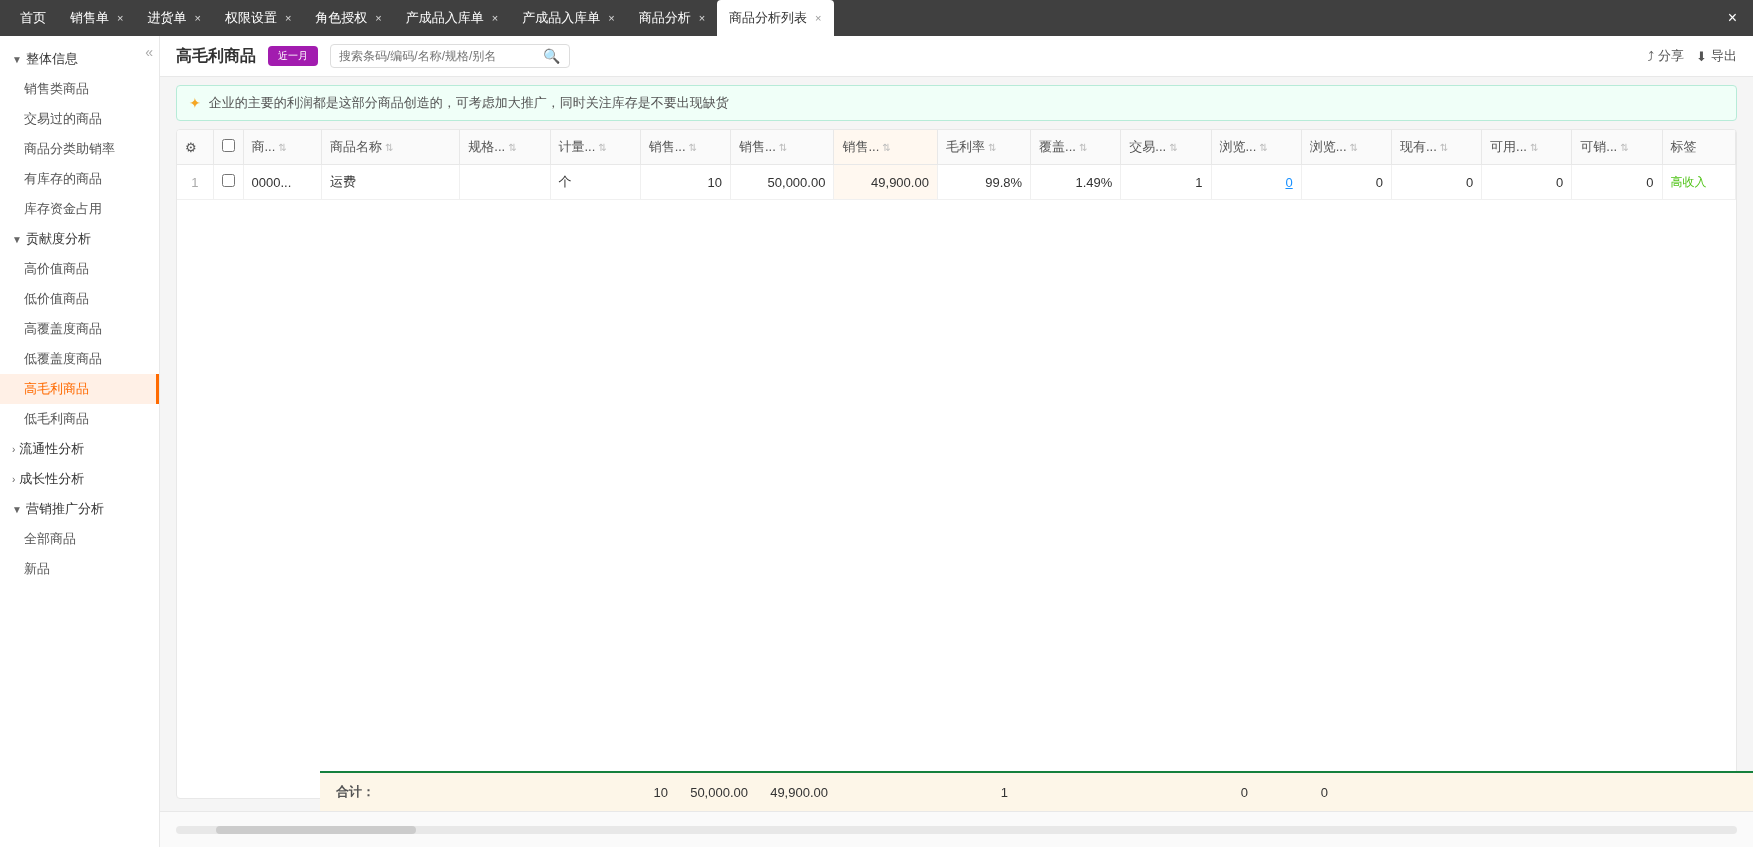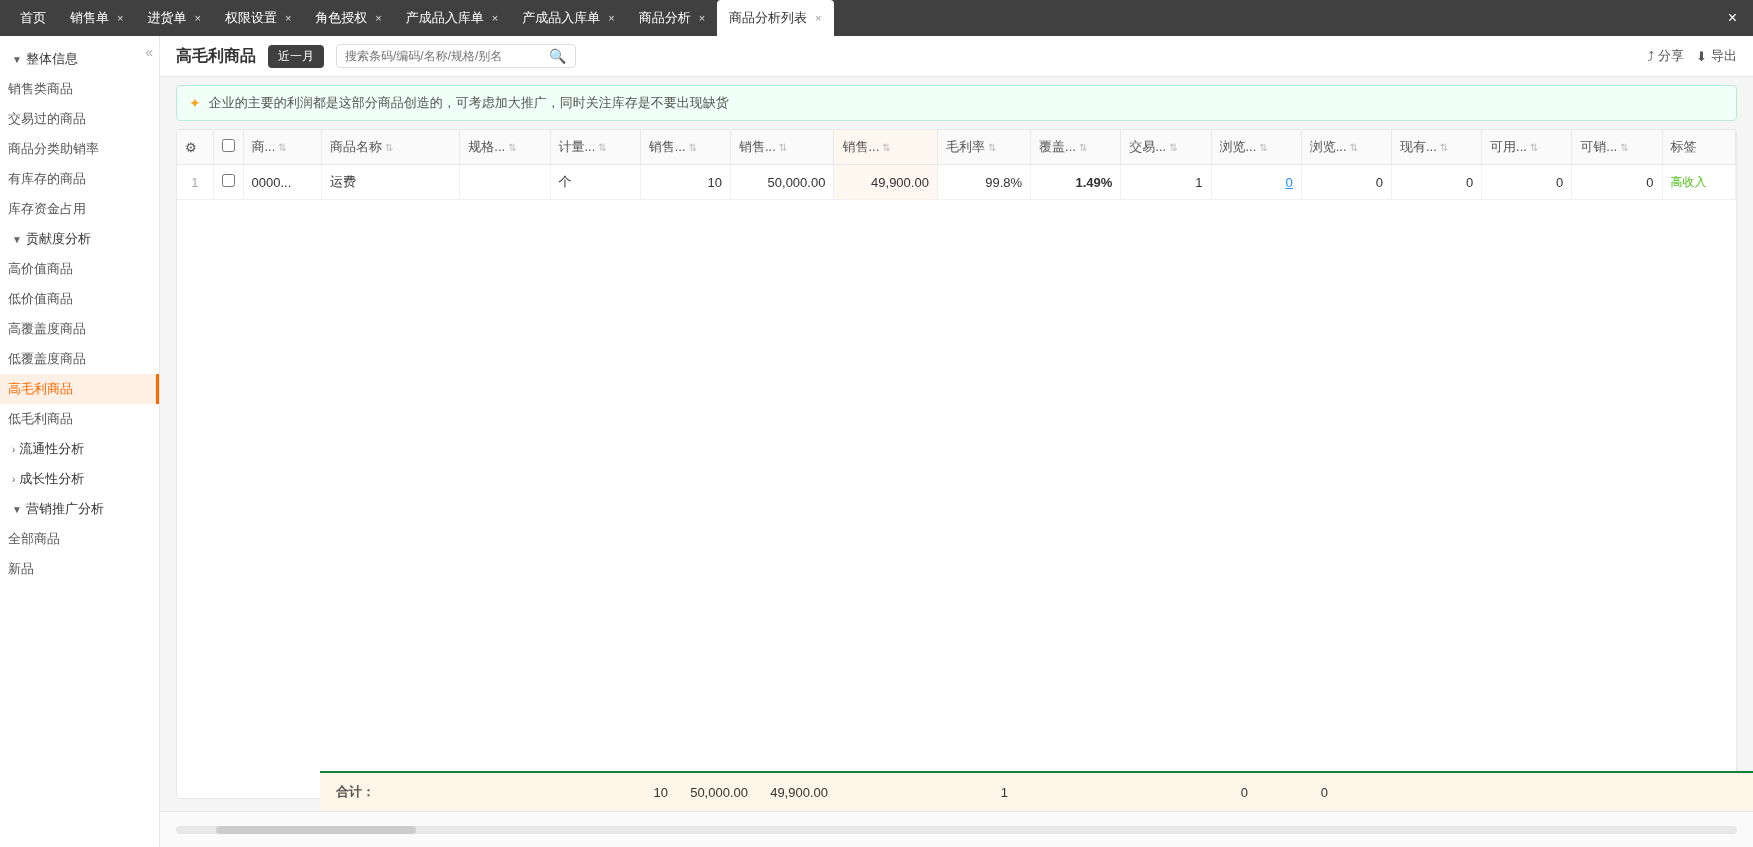--- a/index.html
+++ b/index.html
@@ -75,21 +75,21 @@
       display: flex;
       align-items: center;
       padding: 6px 12px;
       color: #333;
       font-size: 13px;
       cursor: pointer;
       gap: 4px;
     }
     .sidebar-group-title .arrow { font-size: 10px; color: #666; }
     .sidebar-item {
-      padding: 6px 12px 6px 8px;
+      padding: 6px 12px 6px 24px;
       color: #555;
       font-size: 13px;
       cursor: pointer;
       white-space: nowrap;
     }
     .sidebar-item.active {
       background: #fff0e6;
       color: #ff6a00;
       border-right: 3px solid #ff6a00;
     }
@@ -111,26 +111,26 @@
       padding: 8px 16px;
       border-bottom: 1px solid #e8e8e8;
       gap: 12px;
     }
     .content-title {
       font-size: 16px;
       font-weight: bold;
       color: #333;
     }
     .time-filter-btn {
-      background: #404040;
+      background: #a21caf;
       color: #fff;
       border: none;
       border-radius: 4px;
       padding: 3px 10px;
-      font-size: 12px;
+      font-size: 10px;
       cursor: pointer;
     }
     .search-box {
       display: flex;
       align-items: center;
       border: 1px solid #ddd;
       border-radius: 4px;
       padding: 3px 8px;
       background: #fff;
       gap: 4px;
@@ -547,21 +547,21 @@
             </td>
             <td style="text-align:right;">
               <span>50,000.00</span>
             </td>
             <td style="text-align:right; background:#fff8f0;">
               <span>49,900.00</span>
             </td>
             <td style="text-align:right;">
               <span>99.8%</span>
             </td>
-            <td style="text-align:right;font-weight:bold;">
+            <td style="text-align:right;">
               <span>1.49%</span>
             </td>
             <td style="text-align:right;">
               <span>1</span>
             </td>
             <td style="text-align:right;">
               <span class="tag-link">0</span>
             </td>
             <td style="text-align:right;">
               <span>0</span>

